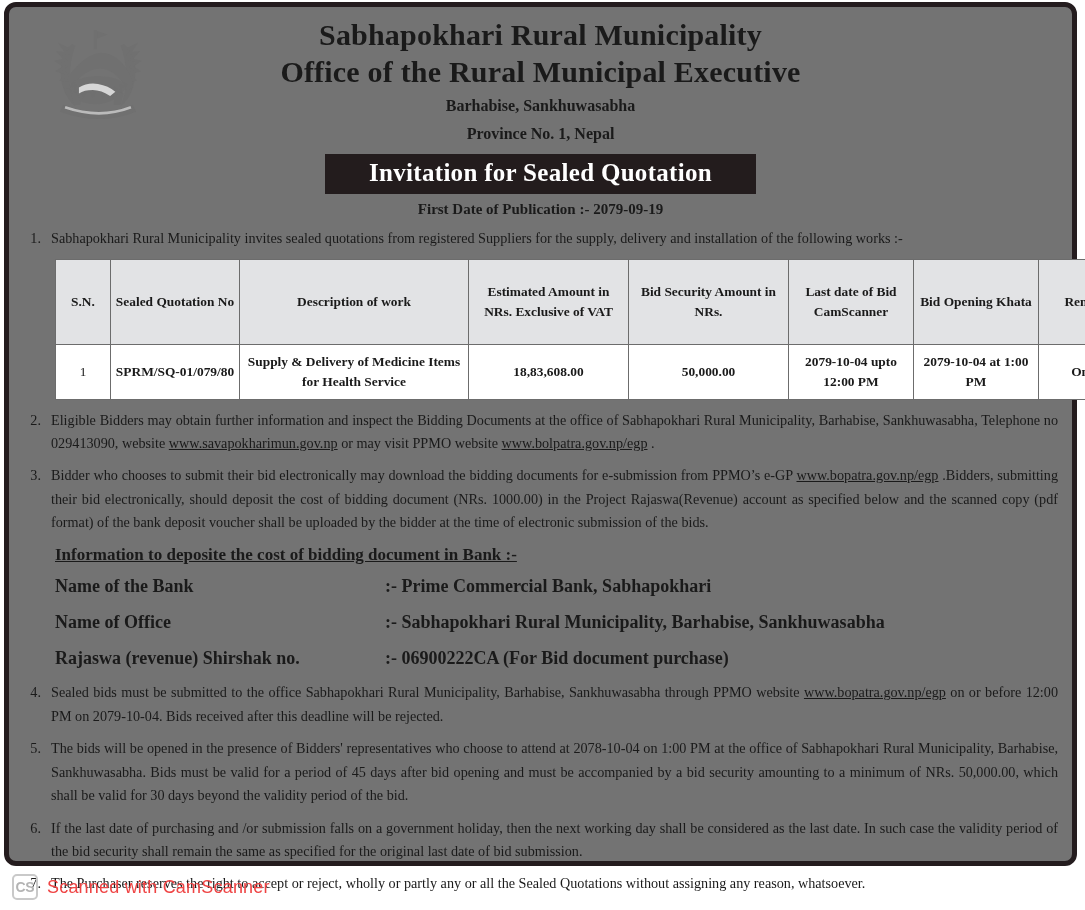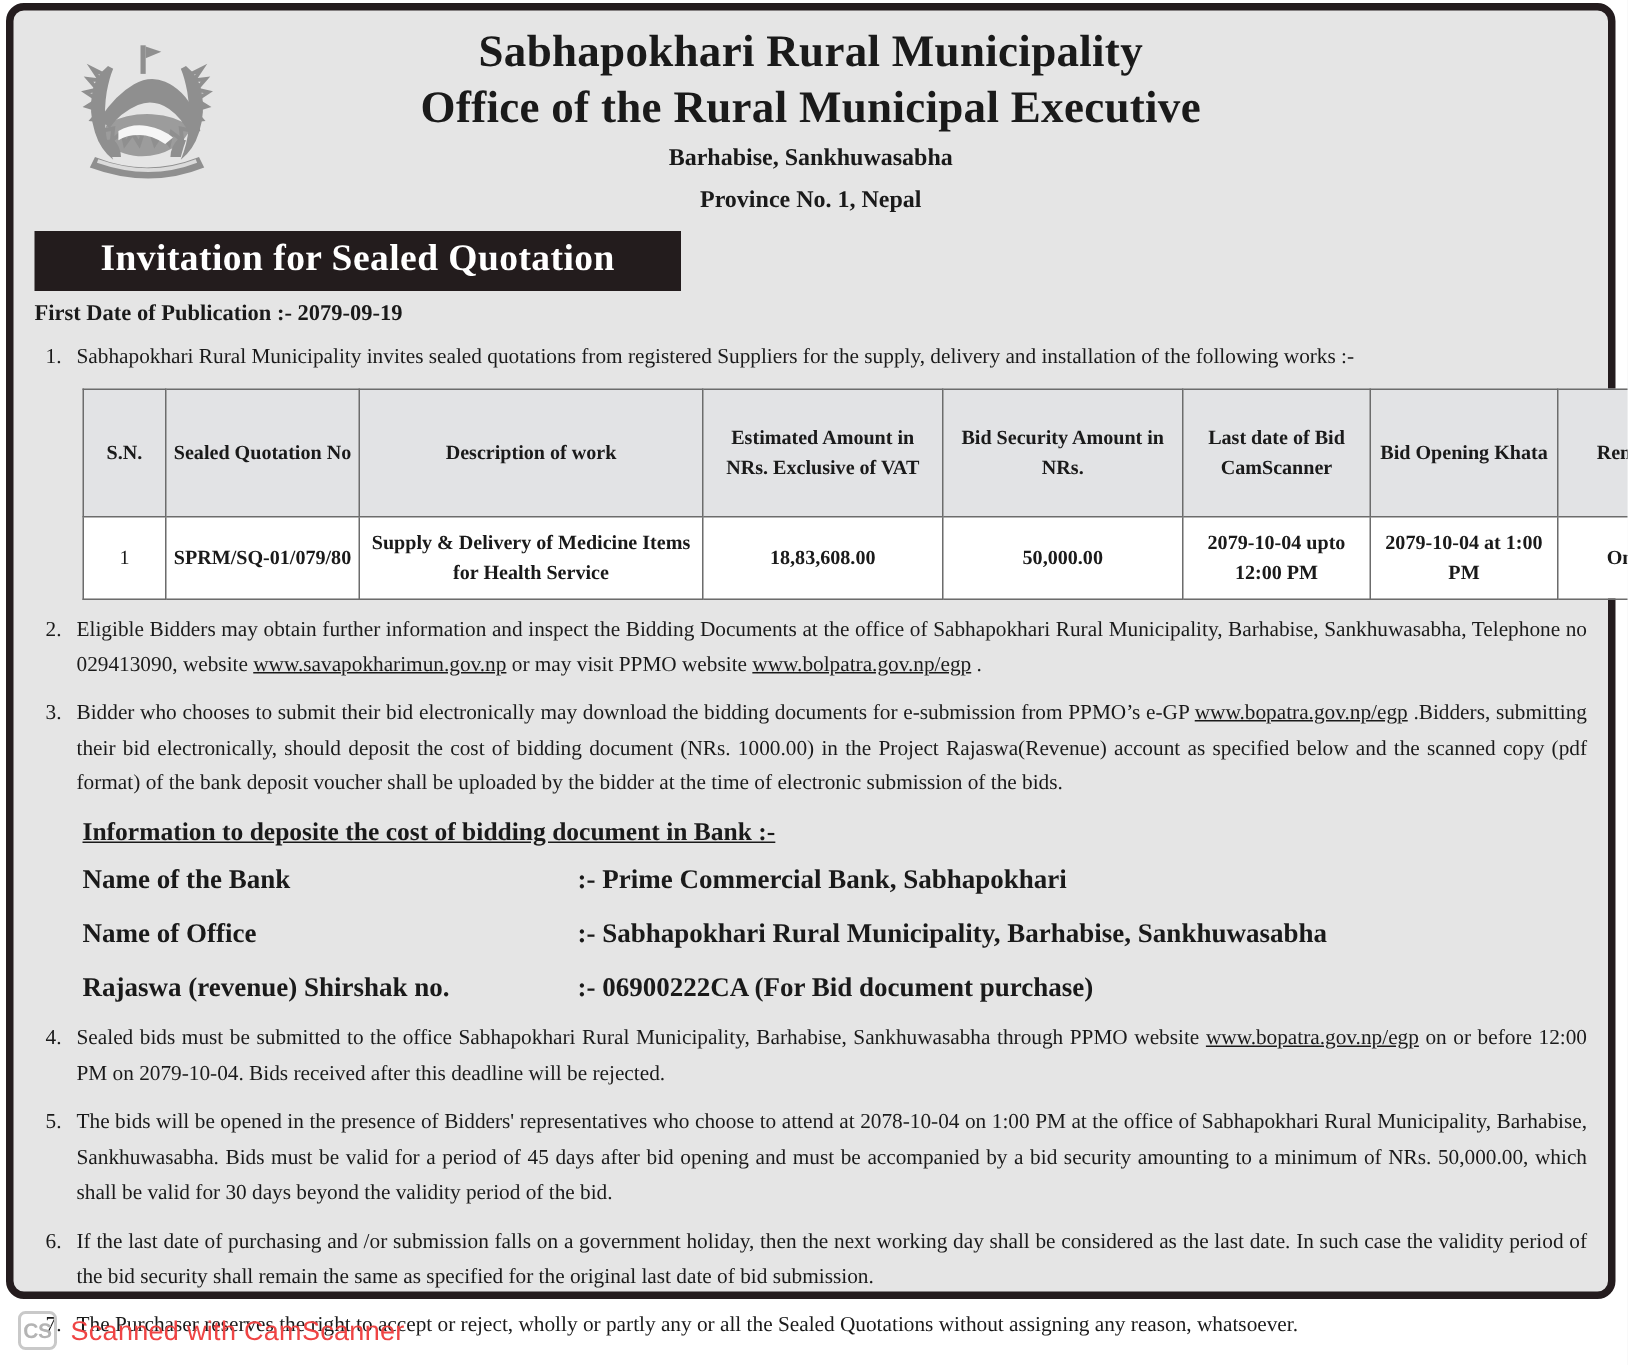--- a/index.html
+++ b/index.html
@@ -18,21 +18,21 @@
 
   
   #page-frame {
     position: absolute;
     left: 4px;
     top: 2px;
     width: 1073px;
     height: 864px;
     border: 5px solid #241c1e;
     border-radius: 12px;
-    background: #e5e5e5;
+    background: #737373;
     box-sizing: border-box;
   }
   #page-inner {
     position: absolute;
     left: 0;
     top: 0;
     right: 0;
     bottom: 0;
     padding: 6px 14px 4px 14px;
     box-sizing: border-box;
@@ -71,33 +71,34 @@
   .org-sub {
     font-size: 16px;
     font-weight: bold;
     line-height: 1.5;
     margin-top: 4px;
   }
 
   
   .banner-wrap {
     display: flex;
+    justify-content: center;
     margin-top: 8px;
   }
   .banner {
     background: #231c1d;
     color: #ffffff;
     font-size: 25px;
     font-weight: bold;
     padding: 5px 44px 7px 44px;
     letter-spacing: 0.3px;
     white-space: nowrap;
   }
   .pub-date {
-    text-align: left;
+    text-align: center;
     font-size: 15px;
     font-weight: bold;
     margin-top: 7px;
   }
 
   
   .clause {
     display: flex;
     margin-top: 9px;
     font-size: 14.2px;

